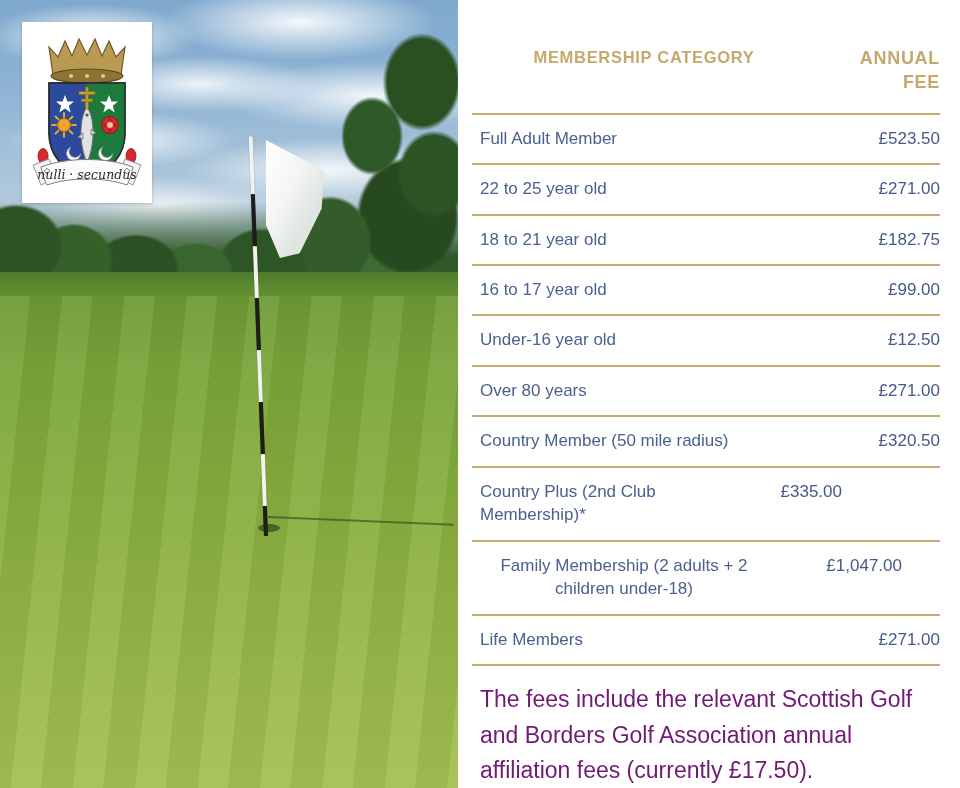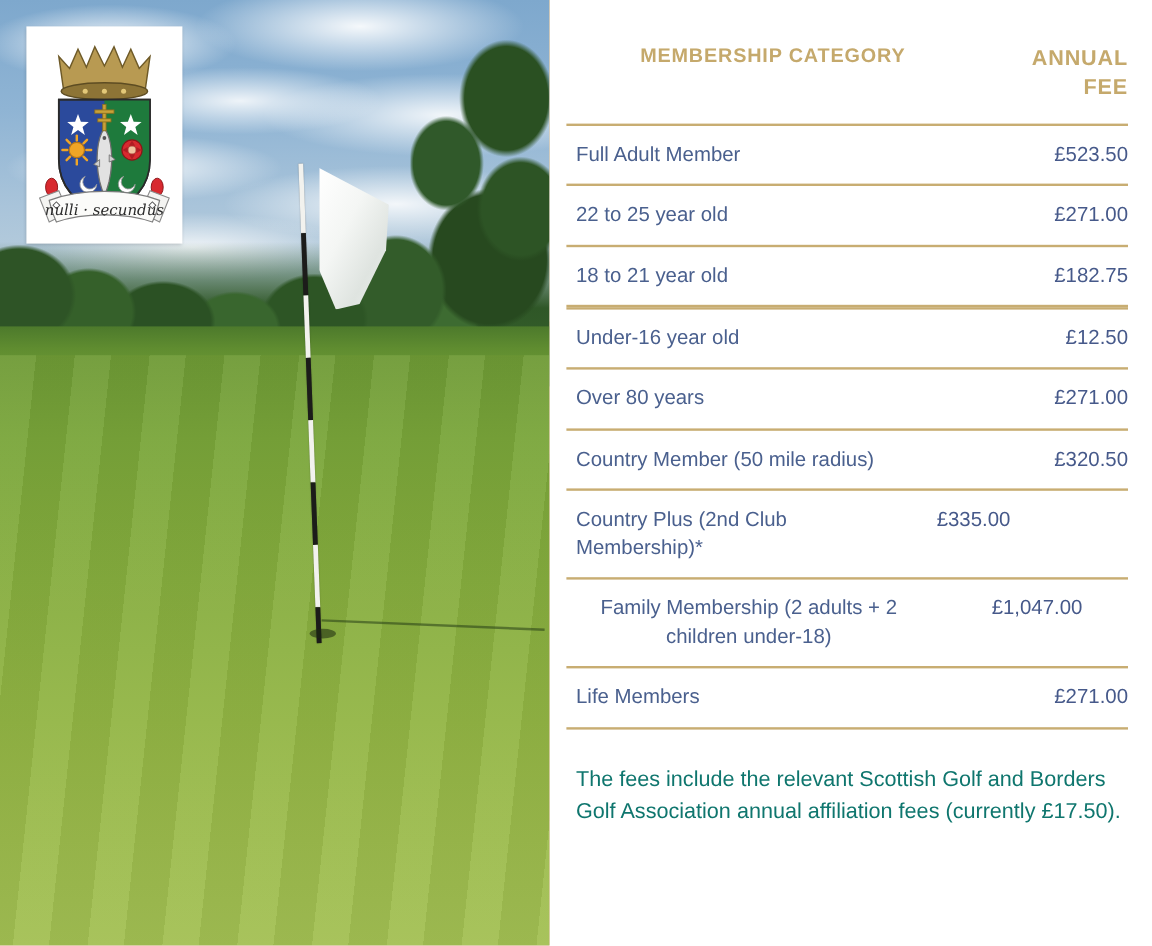--- a/index.html
+++ b/index.html
@@ -101,21 +101,21 @@
   }
   .crest-box svg { display:block; }
 
   
   .panel {
     position:relative;
     flex:1 1 auto;
     background:#ffffff;
     padding:0;
   }
-  .table { position:absolute; left:14px; top:0; right:20px; }
+  .table { position:absolute; left:14px; top:10px; right:20px; }
 
   .thead {
     display:flex; align-items:flex-start;
     padding:36px 0 0 0;
   }
   .th-cat {
     flex:1 1 auto;
     text-align:center;
     color:#c5a96c;
     font-weight:bold;
@@ -148,24 +148,24 @@
   }
   .row-fee {
     flex:0 0 120px;
     text-align:right;
     color:#46598a;
     font-size:17px;
     line-height:1.38;
   }
 
   .note {
-    margin-top:28px;
+    margin-top:16px;
     padding-left:8px;
-    color:#0f766e;
-    font-size:18px;
+    color:#701a75;
+    font-size:23px;
     line-height:1.55;
   }
 </style>
 </head>
 <body>
 
 <div class="page">
 
   <div class="photo">
     <div class="sky"></div>
@@ -292,20 +292,24 @@
         <div class="row-fee">£271.00</div>
       </div>
       <div class="divider"></div>
 
       <div class="row">
         <div class="row-cat">18 to 21 year old</div>
         <div class="row-fee">£182.75</div>
       </div>
       <div class="divider"></div>
 
+      <div class="row">
+        <div class="row-cat">16 to 17 year old</div>
+        <div class="row-fee">£99.00</div>
+      </div>
       <div class="divider"></div>
 
       <div class="row">
         <div class="row-cat">Under-16 year old</div>
         <div class="row-fee">£12.50</div>
       </div>
       <div class="divider"></div>
 
       <div class="row">
         <div class="row-cat">Over 80 years</div>

